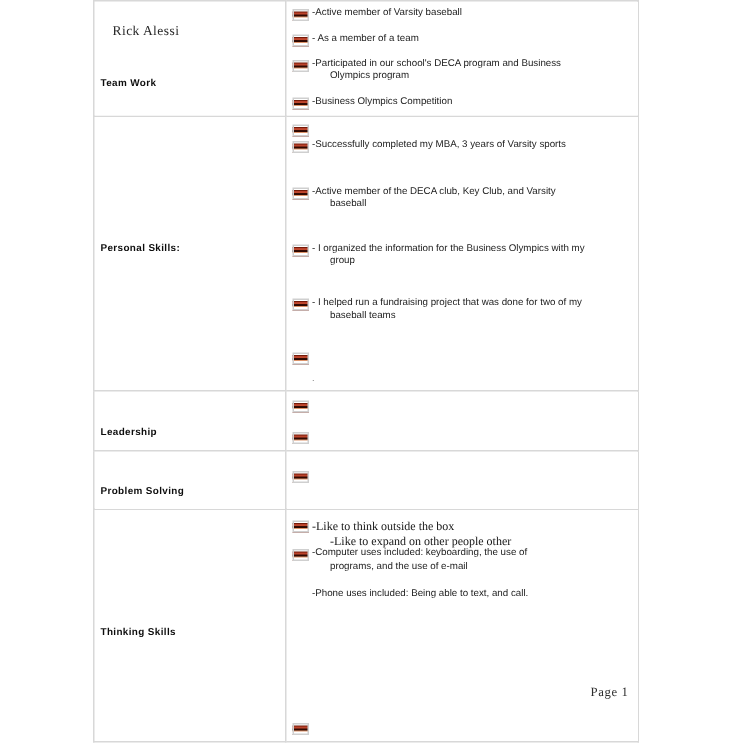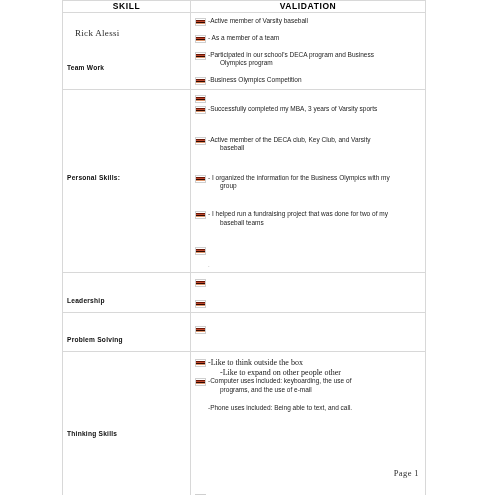--- a/index.html
+++ b/index.html
@@ -139,24 +139,20 @@
 
 <div id="page">
 
   <table id="skills-table">
     <colgroup>
       <col class="col-skill">
       <col class="col-validation">
     </colgroup>
 
     <tbody>
-        <tr>
-      <th class="hdr">SKILL</th>
-      <th class="hdr">VALIDATION</th>
-    </tr>
 
     <tr>
       <td class="skill-cell" style="height:69px;">
         <div style="padding:9px 0 0 12px;">
           <span class="person-name">Rick Alessi</span>
         </div>
         <div style="padding:16px 0 0 4px;">
           <span class="skill-label">Team Work</span>
         </div>
       </td>

